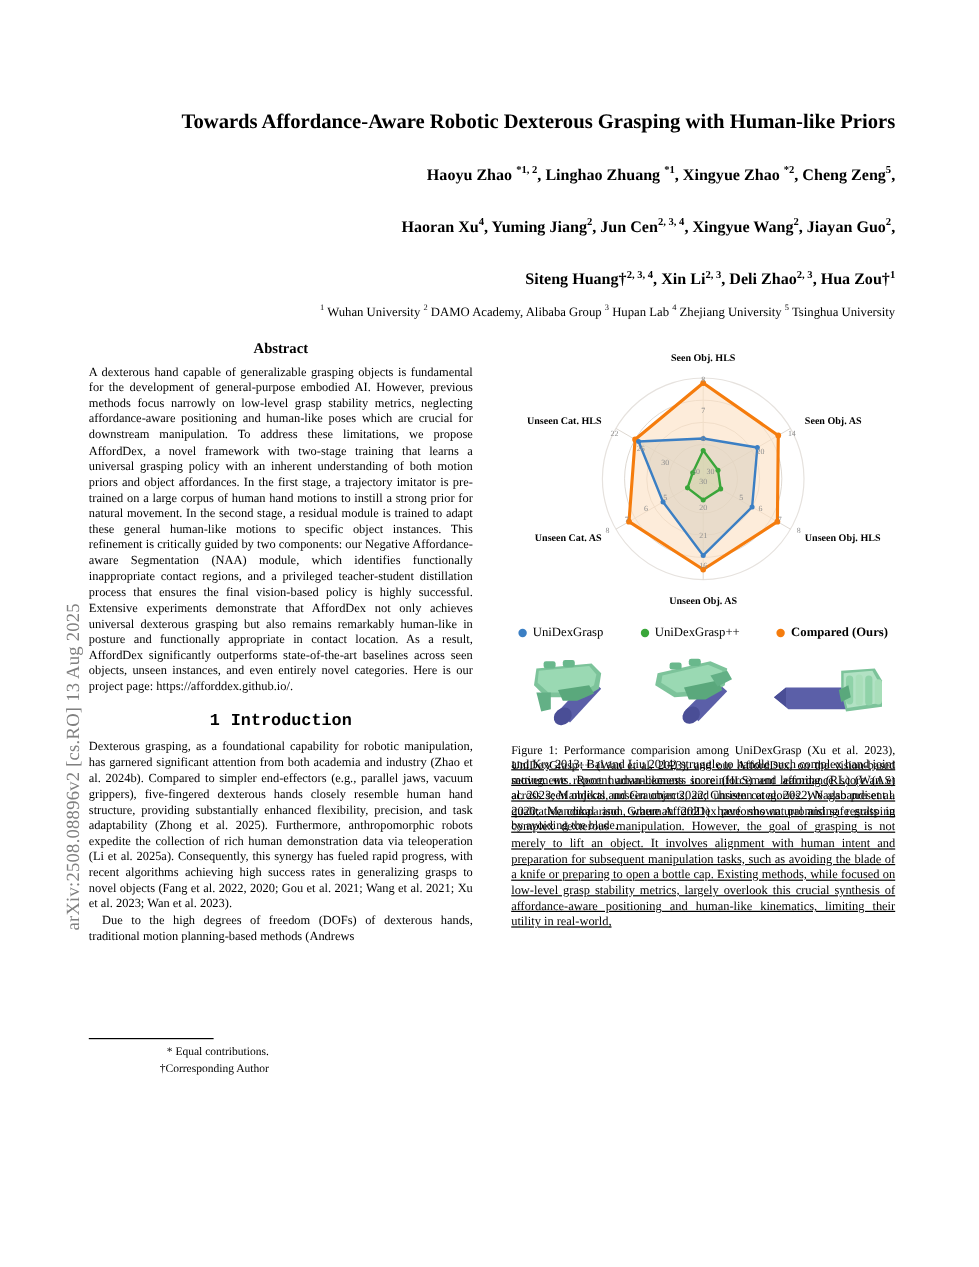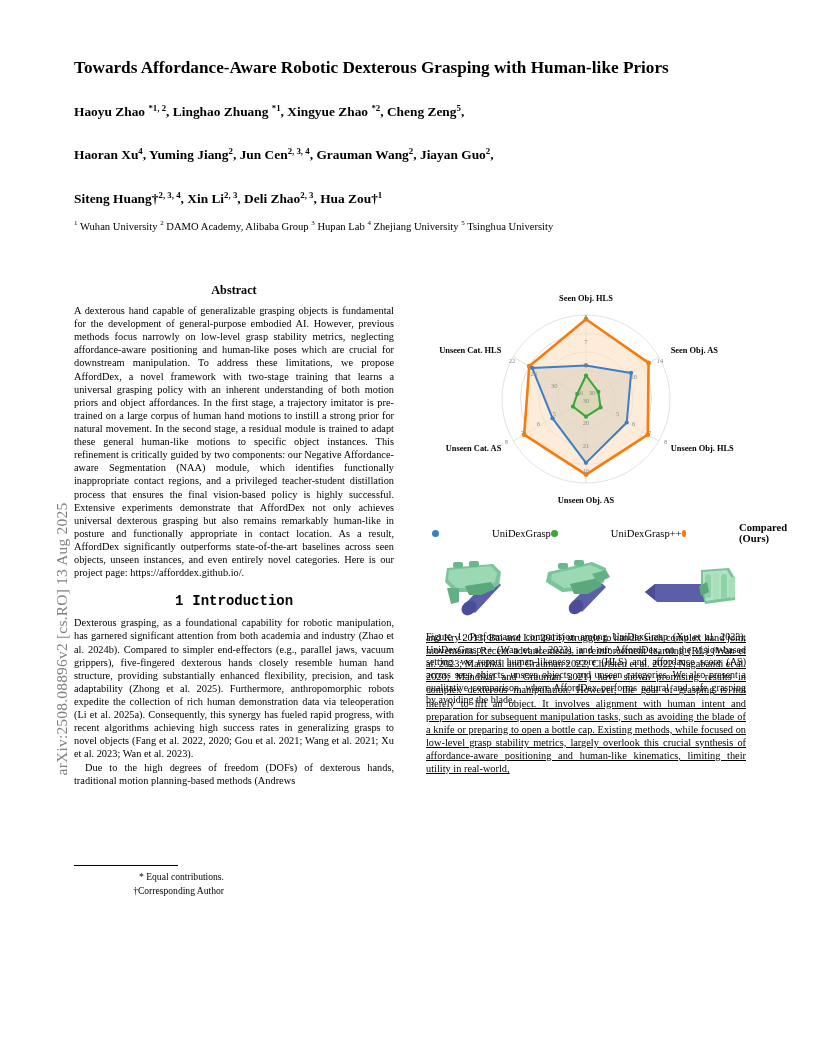--- a/index.html
+++ b/index.html
@@ -34,21 +34,21 @@
   
   #page {
     position: absolute;
     left: 74px;
     top: 0;
     width: 672px;
     height: 1056px;
   }
 
   
-  #title-block { padding-top: 58px; text-align: left; }
+  #title-block { padding-top: 92px; text-align: right; }
   #paper-title {
     font-size: 17.2px;
     font-weight: bold;
     line-height: 1.2;
     margin: 0;
   }
   #author-block {
     margin-top: 19px;
     font-size: 13.4px;
     font-weight: bold;
@@ -139,21 +139,21 @@
   #radar-svg { display: block; }
 
   #legend {
     display: flex;
     justify-content: space-between;
     align-items: center;
     width: 308px;
     margin: 0 auto;
     padding: 1px 0 3px 0;
   }
-  .legend-item { display: flex; align-items: center; gap: 48px; }
+  .legend-item { display: flex; align-items: center; }
   .legend-dot {
     width: 7px; height: 7px; border-radius: 50%;
     display: inline-block; margin-right: 5px;
   }
   .legend-label { font-size: 10.6px; }
   .legend-label.strong { font-weight: bold; }
 
   
   #hand-row {
     display: flex;
@@ -181,21 +181,21 @@
 
 <div id="arxiv-stamp">arXiv:2508.08896v2  [cs.RO]  13 Aug 2025</div>
 
 <div id="page">
 
   <div id="title-block">
     <div id="paper-title">Towards Affordance-Aware Robotic Dexterous Grasping with Human-like Priors</div>
 
     <div id="author-block">
       <span class="author-line"><span>Haoyu Zhao </span><sup>*1, 2</sup>, <span>Linghao Zhuang </span><sup>*1</sup>, <span>Xingyue Zhao </span><sup>*2</sup>, <span>Cheng Zeng</span><sup>5</sup>,</span>
-      <span class="author-line"><span>Haoran Xu</span><sup>4</sup>, <span>Yuming Jiang</span><sup>2</sup>, <span>Jun Cen</span><sup>2, 3, 4</sup>, <span>Grauman Wang</span><sup>2</sup>, <span>Jiayan Guo</span><sup>2</sup>,</span>
+      <span class="author-line"><span>Haoran Xu</span><sup>4</sup>, <span>Yuming Jiang</span><sup>2</sup>, <span>Jun Cen</span><sup>2, 3, 4</sup>, <span>Xingyue Wang</span><sup>2</sup>, <span>Jiayan Guo</span><sup>2</sup>,</span>
       <span class="author-line"><span>Siteng Huang†</span><sup>2, 3, 4</sup>, <span>Xin Li</span><sup>2, 3</sup>, <span>Deli Zhao</span><sup>2, 3</sup>, <span>Hua Zou†</span><sup>1</sup></span>
       <div id="affil-line"><sup>1</sup><span> Wuhan University </span><sup>2</sup><span> DAMO Academy, Alibaba Group </span><sup>3</sup><span> Hupan Lab </span><sup>4</sup><span> Zhejiang University </span><sup>5</sup><span> Tsinghua University</span></div>
     </div>
   </div>
 
   <div id="columns">
 
     <div class="col" id="col-left">
       <h2 class="section-head">Abstract</h2>
       <p class="body"><span>A dexterous hand capable of generalizable grasping objects is fundamental for the development of general-purpose embodied AI. However, previous methods focus narrowly on low-level grasp stability metrics, neglecting affordance-aware positioning and human-like poses which are crucial for downstream manipulation. To address these limitations, we propose </span><span class="bold">AffordDex</span><span>, a novel framework with two-stage training that learns a universal grasping policy with an inherent understanding of both motion priors and object affordances. In the first stage, a trajectory imitator is pre-trained on a large corpus of human hand motions to instill a strong prior for natural movement. In the second stage, a residual module is trained to adapt these general human-like motions to specific object instances. This refinement is critically guided by two components: our Negative Affordance-aware Segmentation (NAA) module, which identifies functionally inappropriate contact regions, and a privileged teacher-student distillation process that ensures the final vision-based policy is highly successful. Extensive experiments demonstrate that AffordDex not only achieves universal dexterous grasping but also remains remarkably human-like in posture and functionally appropriate in contact location. As a result, AffordDex significantly outperforms state-of-the-art baselines across seen objects, unseen instances, and even entirely novel categories. Here is our project page: https://afforddex.github.io/.</span></p>

